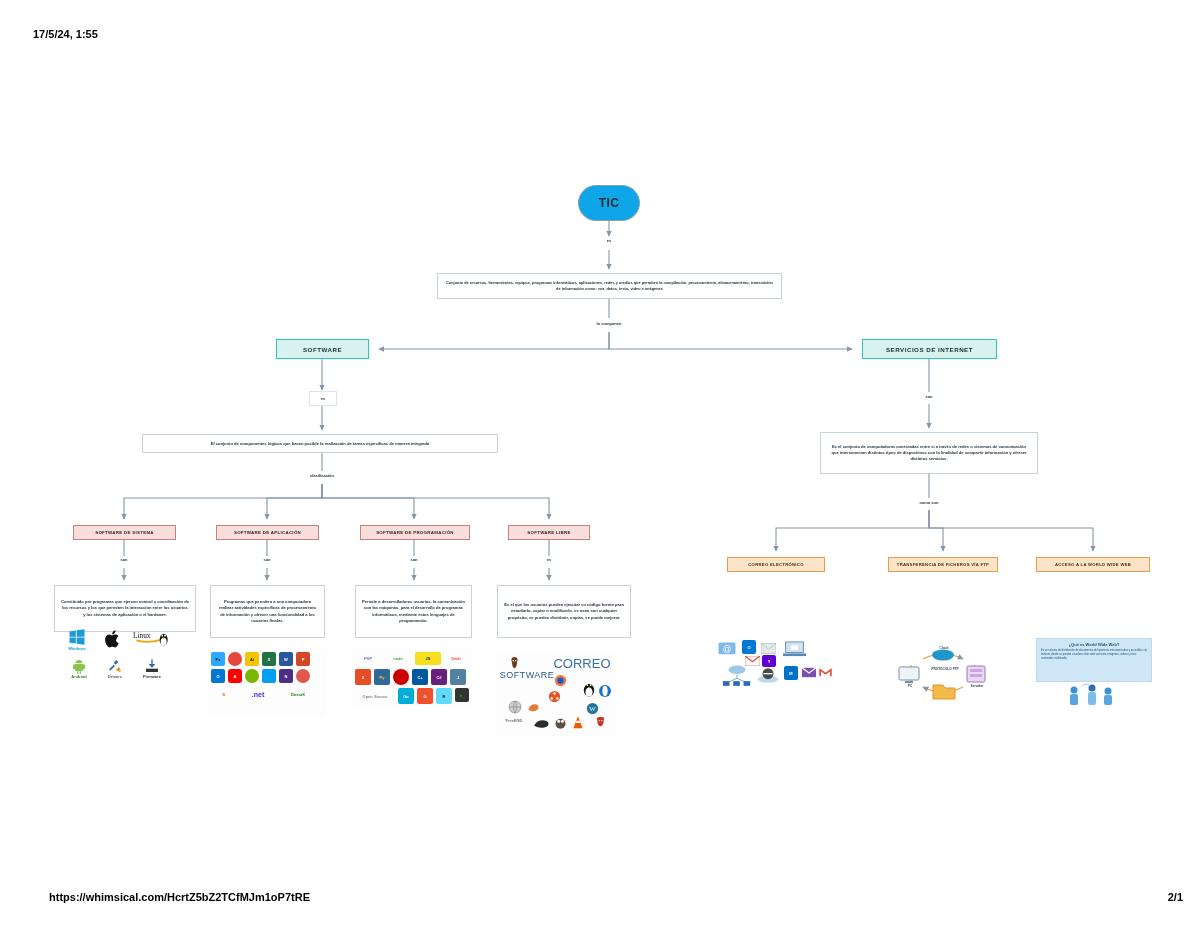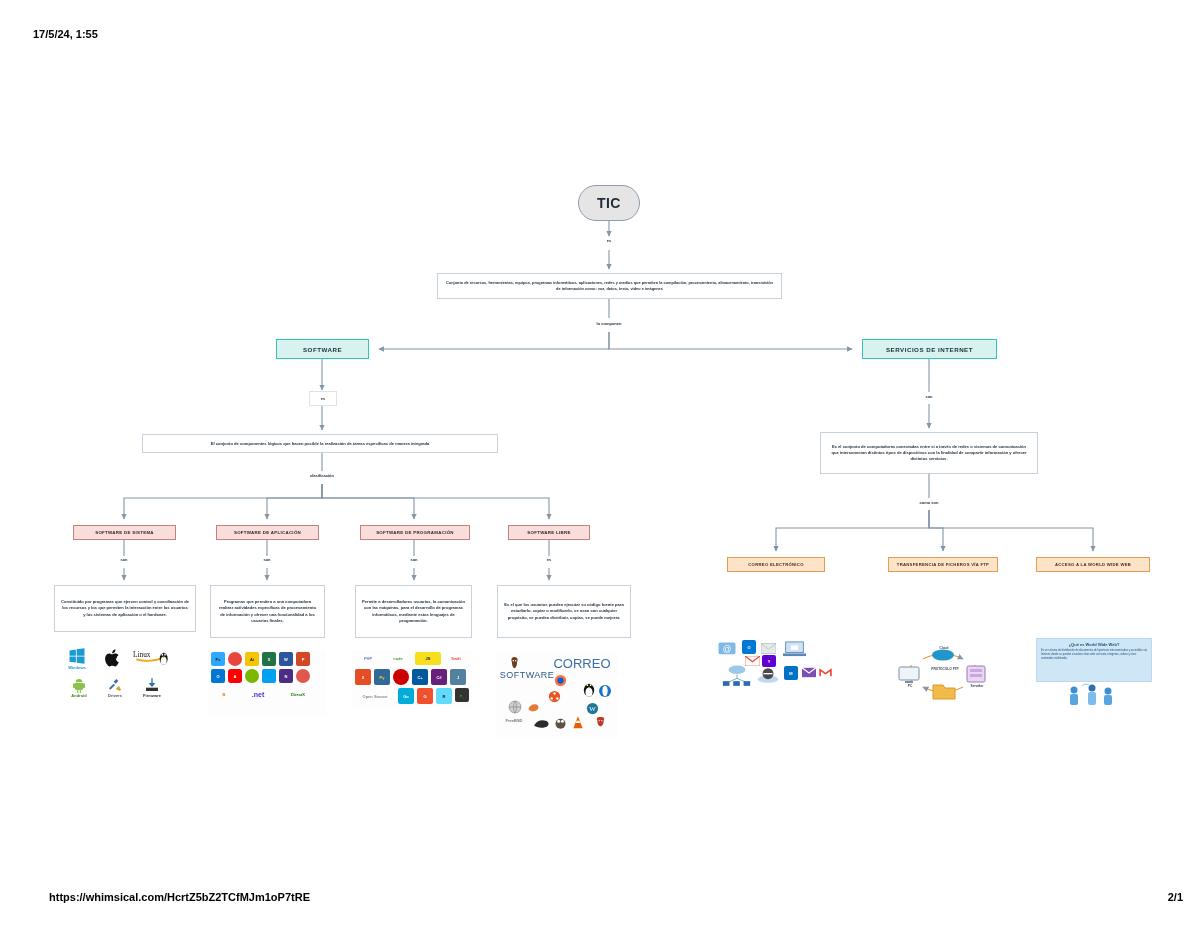--- a/index.html
+++ b/index.html
@@ -6,22 +6,22 @@
   body{width:1200px;height:927px;position:relative;font-family:"Liberation Sans",sans-serif;color:#1f2b38;overflow:hidden;}
   .page{position:absolute;inset:0;}
   .hdr{position:absolute;top:20px;left:0;width:1200px;height:18px;font-size:11px;font-weight:bold;color:#000;}
   .hdr .date{position:absolute;left:33px;top:8px;}
   .hdr .title{position:absolute;left:0;top:0;width:1200px;text-align:center;}
   .ftr{position:absolute;top:891px;left:16px;width:1200px;height:18px;font-size:11px;font-weight:bold;color:#000;}
   .ftr .url{position:absolute;left:33px;top:0;}
   .ftr .pg{position:absolute;right:33px;top:0;}
   .canvas{position:absolute;left:0;top:60px;width:1200px;height:820px;}
   .node{position:absolute;box-sizing:border-box;display:flex;align-items:center;justify-content:center;text-align:center;}
-  .root{left:578px;top:125px;width:62px;height:36px;border:1.4px solid #8e9bab;background:#e5e5e5;border-radius:18px;
-        font-size:14px;font-weight:bold;letter-spacing:.4px;color:#1f2b38;}
+  .root{left:578px;top:125px;width:62px;height:36px;border:1.4px solid #8e9bab;background:#0ea5e9;border-radius:18px;
+        font-size:12px;font-weight:bold;letter-spacing:.4px;color:#1f2b38;}
   .desc{border:1px solid #c9d2dc;background:#ffffff;color:#1f2b38;line-height:1.45;}
   .desc-root{left:437px;top:213px;width:345px;height:26px;font-size:3.9px;font-weight:bold;padding:2px 6px;}
   .cat{border:1.3px solid #2ec4b6;background:#d8f3ef;color:#14303a;font-size:6.2px;font-weight:bold;letter-spacing:.5px;}
   .cat-sw{left:276px;top:279px;width:93px;height:20px;}
   .cat-si{left:862px;top:279px;width:135px;height:20px;}
   .desc-sw{left:142px;top:374px;width:356px;height:19px;font-size:4.1px;font-weight:bold;padding:2px 8px;}
   .desc-si{left:820px;top:372px;width:218px;height:42px;font-size:4.1px;font-weight:bold;padding:3px 8px;}
   .sub{border:1.2px solid #c77f7f;background:#f7dedb;color:#3a2020;font-size:4.4px;font-weight:bold;letter-spacing:.3px;}
   .sub1{left:73px;top:465px;width:103px;height:15px;}
   .sub2{left:216px;top:465px;width:103px;height:15px;}
@@ -113,21 +113,21 @@
     <div class="elabel" style="left:104px;top:497px;width:40px;">son</div>
     <div class="elabel" style="left:247px;top:497px;width:40px;">son</div>
     <div class="elabel" style="left:394px;top:497px;width:40px;">son</div>
     <div class="elabel" style="left:529px;top:497px;width:40px;">es</div>
 
     <div class="node leaf lf1">Constituido por programas que ejercen control y coordinación de los recursos y los que permiten la interacción entre los usuarios y los sistemas de aplicación o el hardware.</div>
     <div class="node leaf lf2">Programas que permiten a una computadora realizar actividades específicas de procesamiento de información y ofrecer una funcionalidad a los usuarios finales.</div>
     <div class="node leaf lf3">Permite a desarrolladores usuarios, la comunicación con las máquinas, para el desarrollo de programas informáticos, mediante estos lenguajes de programación.</div>
     <div class="node leaf lf4">Es el que los usuarios pueden ejecutar su código fuente para estudiarlo, copiar o modificarlo, se usan con cualquier propósito, se pueden distribuir, copias, se puede mejorar.</div>
 
-    <div class="collage" style="left:56px;top:583px;width:140px;height:60px;">
+    <div class="collage" style="left:56px;top:564px;width:140px;height:60px;">
       <div class="logo" style="left:4px;top:2px;width:34px;height:26px;flex-direction:column;">
         <svg width="22" height="18" viewBox="0 0 24 24">
             <path fill="#1c9ad6" d="M2 4.5l8.5-1.2v8.2H2zM11.6 3.1L22 1.6v9.9H11.6zM2 12.6h8.5v8.1L2 19.5zM11.6 12.6H22v9.8l-10.4-1.4z"></path>
           </svg>
         <span class="lgtxt" style="color:#1c9ad6;">Windows</span>
       </div>
       <div class="logo" style="left:42px;top:2px;width:30px;height:26px;">
         <svg width="20" height="22" viewBox="0 0 24 24">
             <path fill="#111" d="M16.4 12.6c0-2.6 2.1-3.8 2.2-3.9-1.2-1.8-3.1-2-3.8-2-1.6-.2-3.1.9-3.9.9s-2-.9-3.3-.9C5.9 6.7 4.3 7.7 3.4 9.3c-1.8 3.1-.5 7.7 1.3 10.2.9 1.2 1.9 2.6 3.2 2.6 1.3-.1 1.8-.8 3.3-.8s2 .8 3.3.8c1.4 0 2.3-1.2 3.1-2.5.6-.9.9-1.4 1.3-2.5-3.4-1.3-3.5-4.4-3.5-4.5zM14 4.9c.7-.9 1.2-2.1 1.1-3.3-1 .1-2.3.7-3 1.6-.7.8-1.3 2-1.1 3.2 1.1.1 2.3-.6 3-1.5z"></path>
           </svg>

